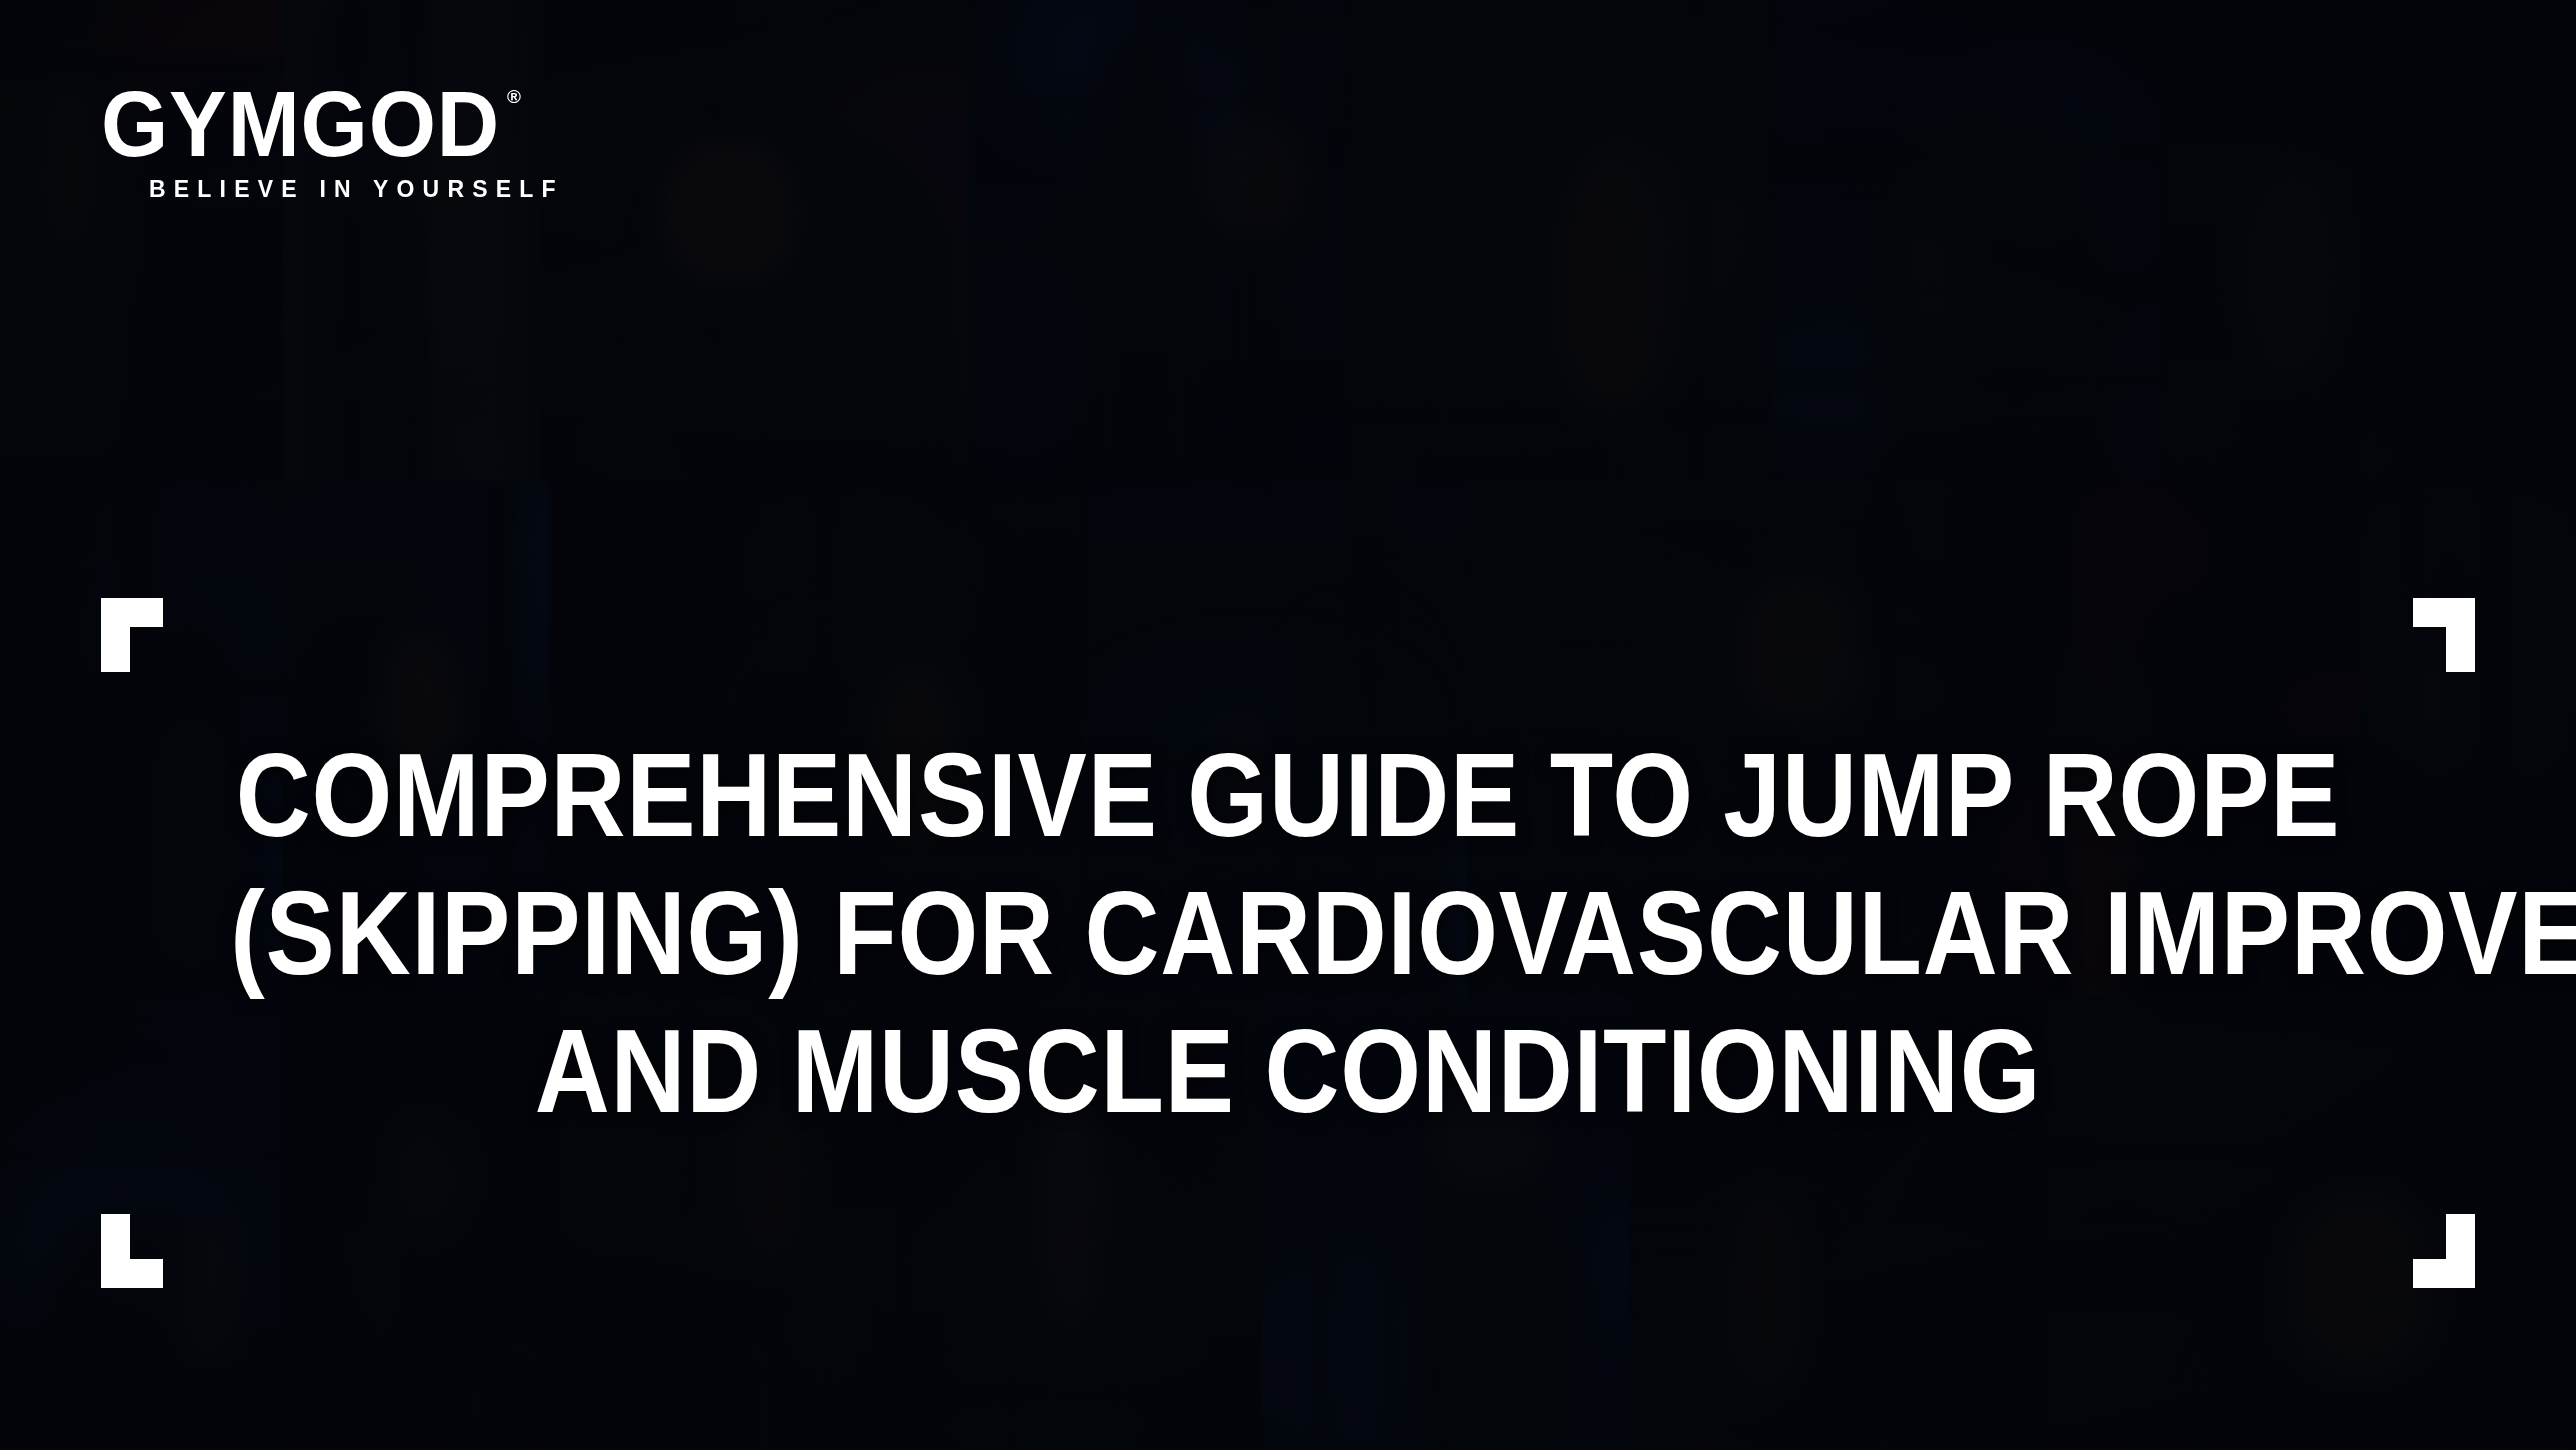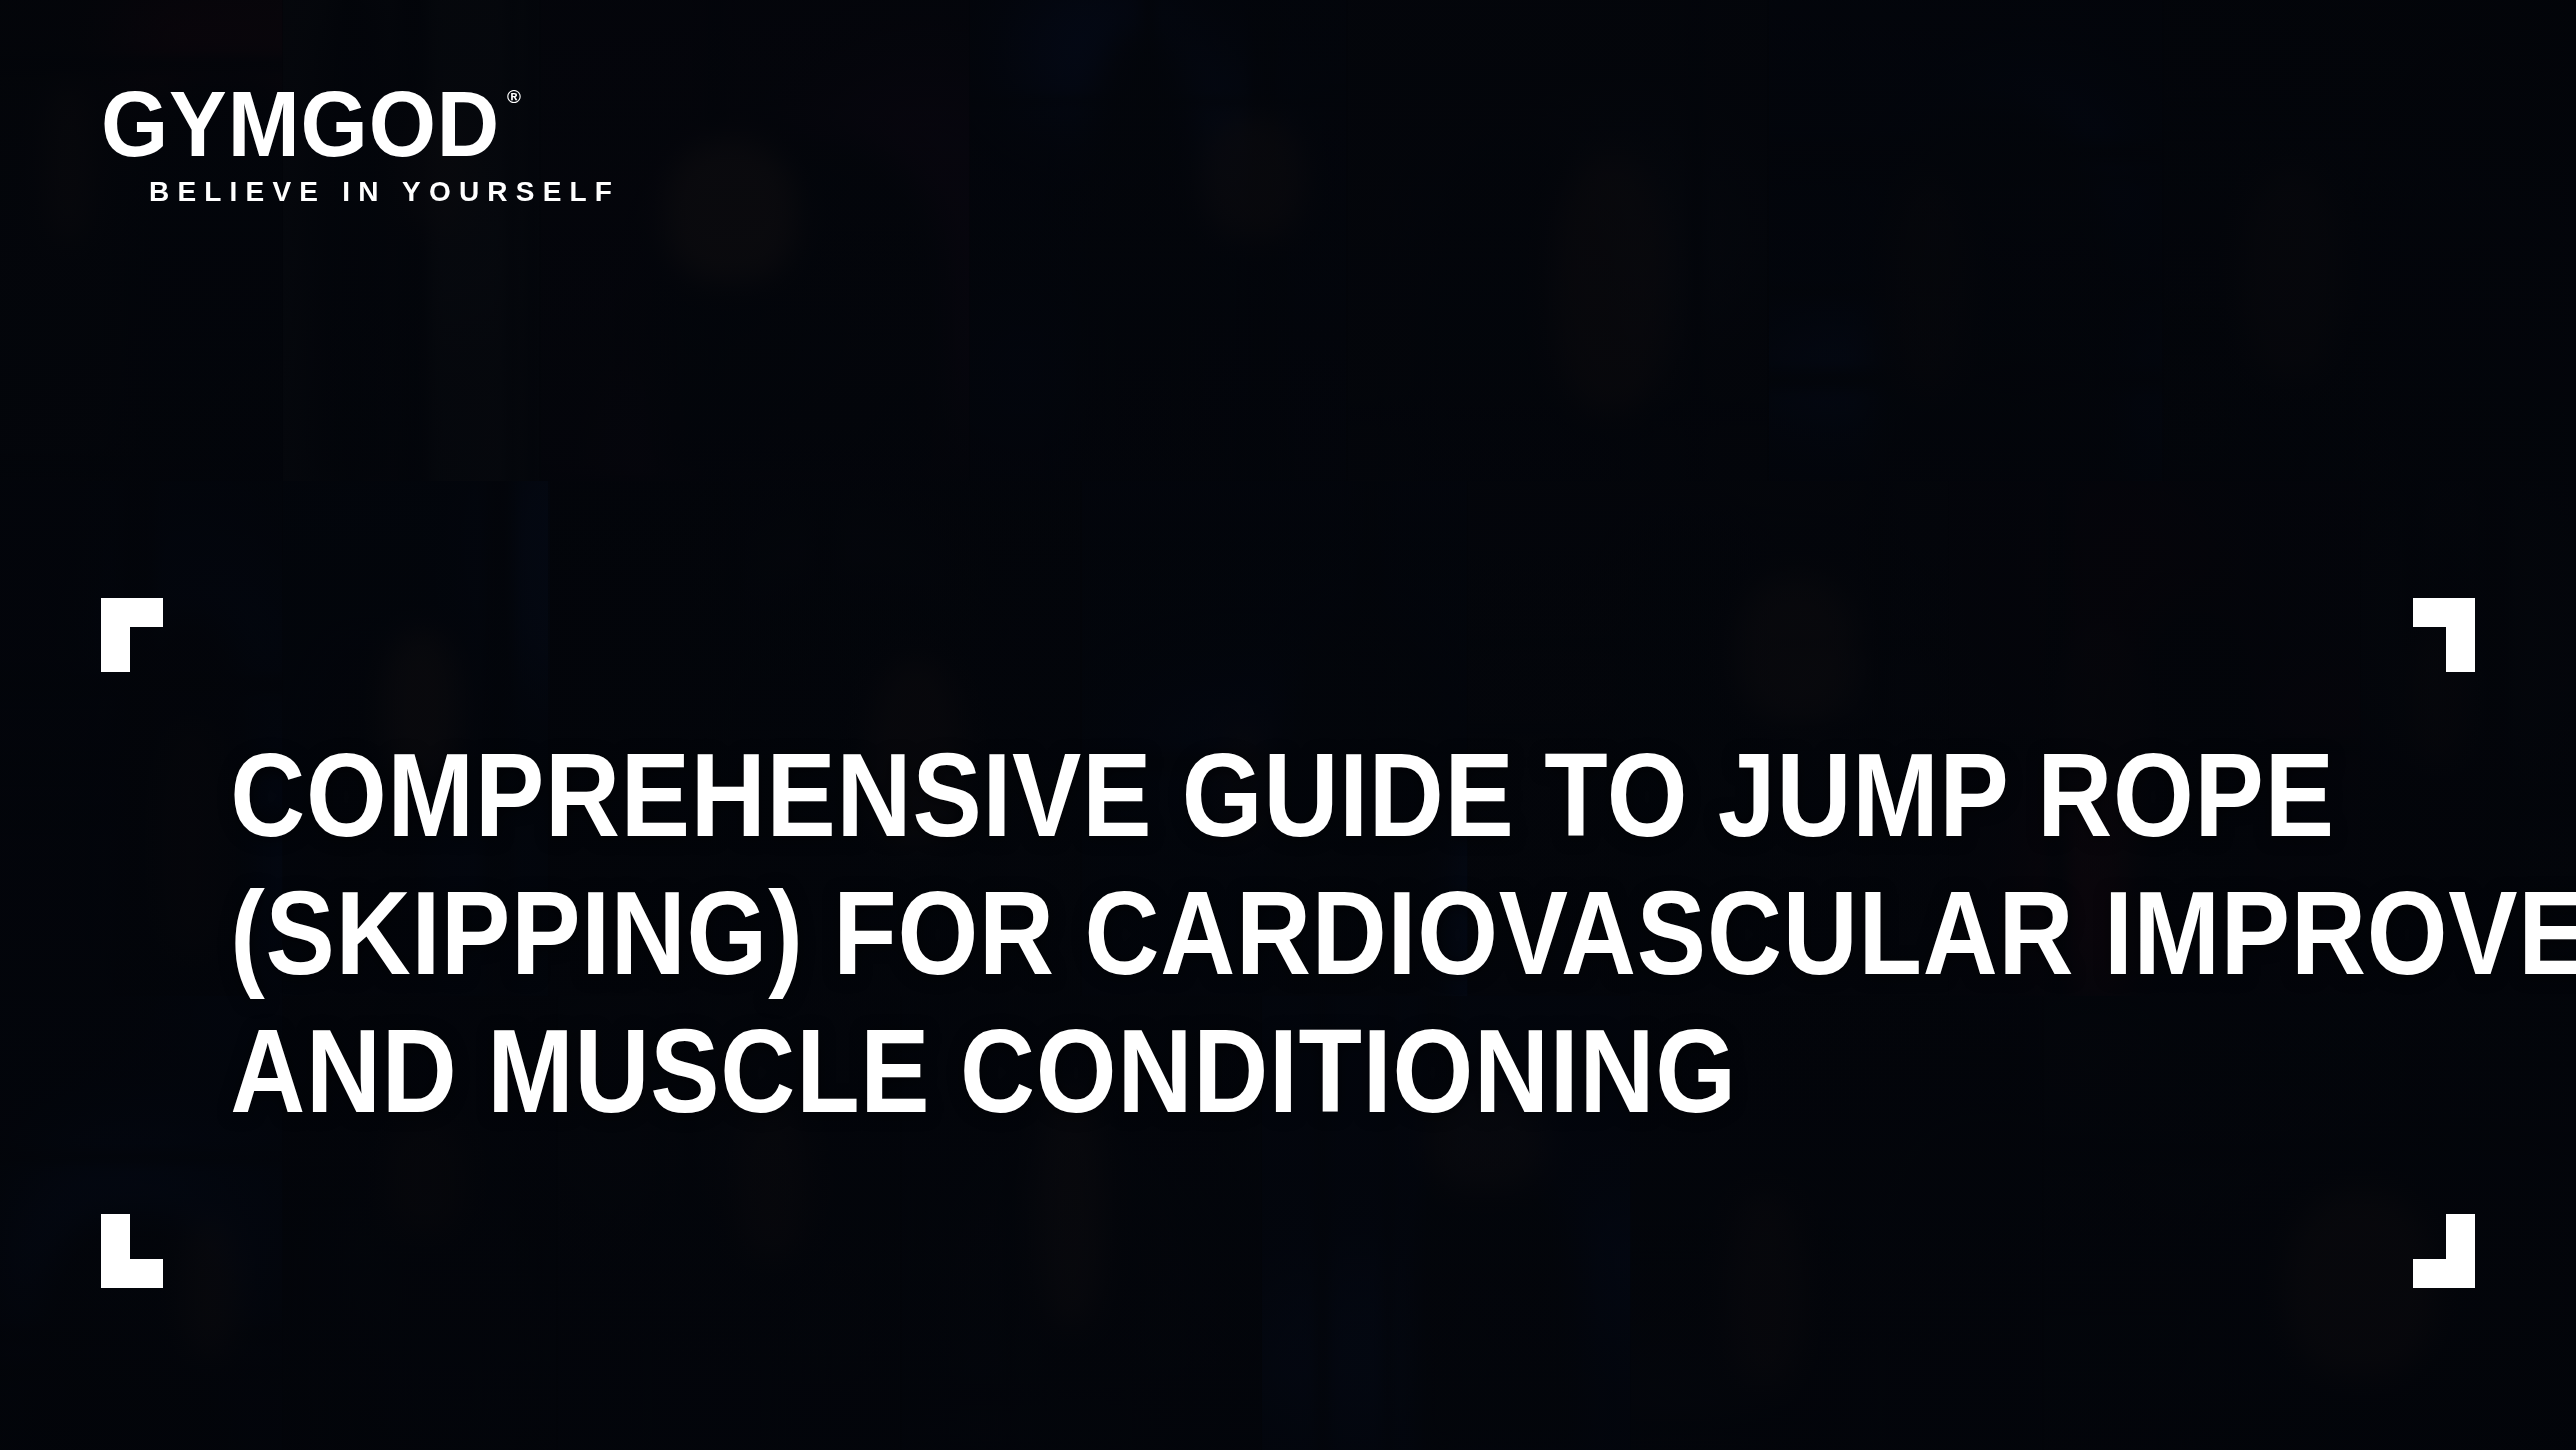--- a/index.html
+++ b/index.html
@@ -119,21 +119,21 @@
     font-size: 19px;
     font-weight: 700;
     line-height: 1;
     letter-spacing: 0;
     transform: scaleX(1.07);
   }
   .logo-tag {
     color: #ffffff;
     font-family: "Liberation Sans Narrow", "Liberation Sans", sans-serif;
     font-weight: 700;
-    font-size: 28px;
+    font-size: 23px;
     letter-spacing: 8.2px;
     margin-top: 8.6px;
     margin-left: 48px;
     white-space: nowrap;
   }
 
   
   .bracket {
     position: absolute;
     width: 62px;
@@ -166,21 +166,21 @@
   .bracket.br .h { bottom: 0; }
   .bracket.br .v { bottom: 0; right: 0; }
 
   
   .headline {
     position: absolute;
     left: 50%;
     top: 726px;
     transform: translateX(-50%);
     width: 2404px;
-    text-align: left;
+    text-align: center;
     z-index: 45;
   }
   .headline .ln {
     display: block;
     color: #ffffff;
     font-family: "Liberation Sans Narrow", "Liberation Sans", sans-serif;
     font-weight: 700;
     font-size: 118px;
     line-height: 1.17;
     letter-spacing: 0.9px;

